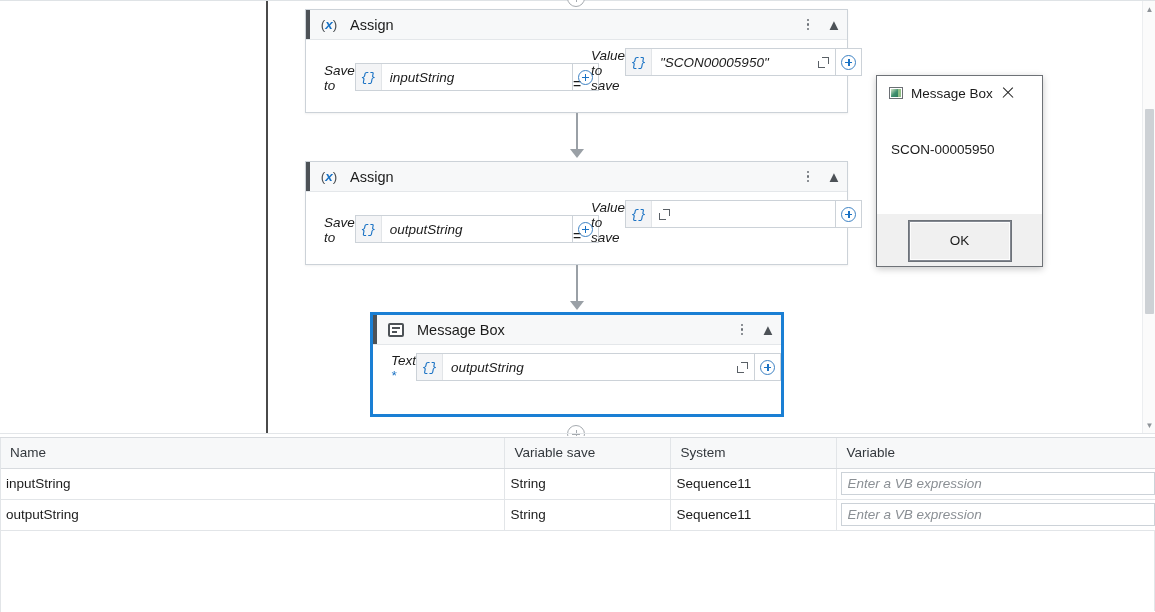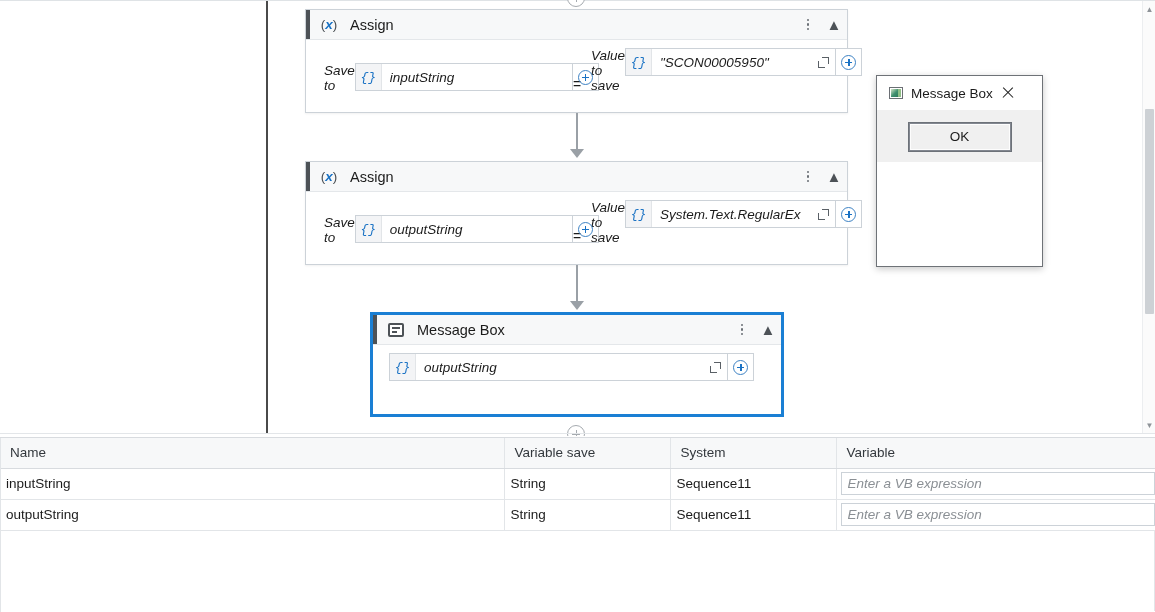--- a/index.html
+++ b/index.html
@@ -211,21 +211,21 @@
   .dlg-close::after  { transform: rotate(-45deg); }
   .dlg-body {
     height: 104px; padding: 32px 0 0 14px; background:#ffffff;
   }
   .dlg-message { font-size:13.5px; color:#1b1b1b; }
   .dlg-footer {
     height: 52px; background:#f0f0f0; border-top:1px solid #f0f0f0;
     display:flex; align-items:center; justify-content:center;
   }
   .dlg-ok {
-    width:102px; height:28px; background:#f0f0f0;
+    width:102px; height:40px; background:#f0f0f0;
     border:1px solid #828790; outline:1px solid #6d7279; outline-offset:0;
     display:flex; align-items:center; justify-content:center;
     font-size:13.5px; color:#1b1b1b;
     box-shadow: inset 0 0 0 1px #fdfdfd;
   }
 
   
   .varpanel {
     position:absolute; left:0; top:437px; width:1155px; height:175px;
     background:#ffffff; border-top:1px solid #d8dbdf;
@@ -359,21 +359,20 @@
                   <span class="plus-circle"></span>
                 </div>
               </div>
             </div>
             <div class="eq-sign">=</div>
             <div class="field-col" style="width:254px;">
               <div class="field-label">Value to save</div>
               <div style="display:flex;">
                 <div class="expr" style="width:211px;">
                   <div class="braces">{}</div>
-                  <div class="val">System.Text.RegularEx</div>
                   <div class="expand">
                     <span class="expand-ico"></span>
                   </div>
                 </div>
                 <div class="plus-btn">
                   <span class="plus-circle"></span>
                 </div>
               </div>
             </div>
           </div>
@@ -396,20 +395,24 @@
                 <i></i>
                 <i></i>
               </span>
           </div>
           <div class="act-hdr-btn">
             <span class="chev-up">▲</span>
           </div>
         </div>
         <div class="act-body">
           <div class="field-col">
+            <div class="field-label">
+              <span>Text</span>
+              <span class="req">*</span>
+            </div>
             <div style="display:flex;">
               <div class="expr" style="width:339px;">
                 <div class="braces">{}</div>
                 <div class="val">outputString</div>
                 <div class="expand">
                   <span class="expand-ico"></span>
                 </div>
               </div>
               <div class="plus-btn">
                 <span class="plus-circle"></span>
@@ -432,20 +435,23 @@
   </div>
 
   <div class="dialog">
     <div class="dlg-titlebar">
       <span class="dlg-appicon">
         <i></i>
           <u></u>
       </span>
       <span class="dlg-title">Message Box</span>
       <span class="dlg-close"></span>
+    </div>
+    <div class="dlg-body">
+      <div class="dlg-message">SCON-00005950</div>
     </div>
     <div class="dlg-footer">
       <div class="dlg-ok">OK</div>
     </div>
   </div>
 
   <div class="varpanel">
     <div class="var-left-edge"></div>
     <table class="var-table">
       <thead>

